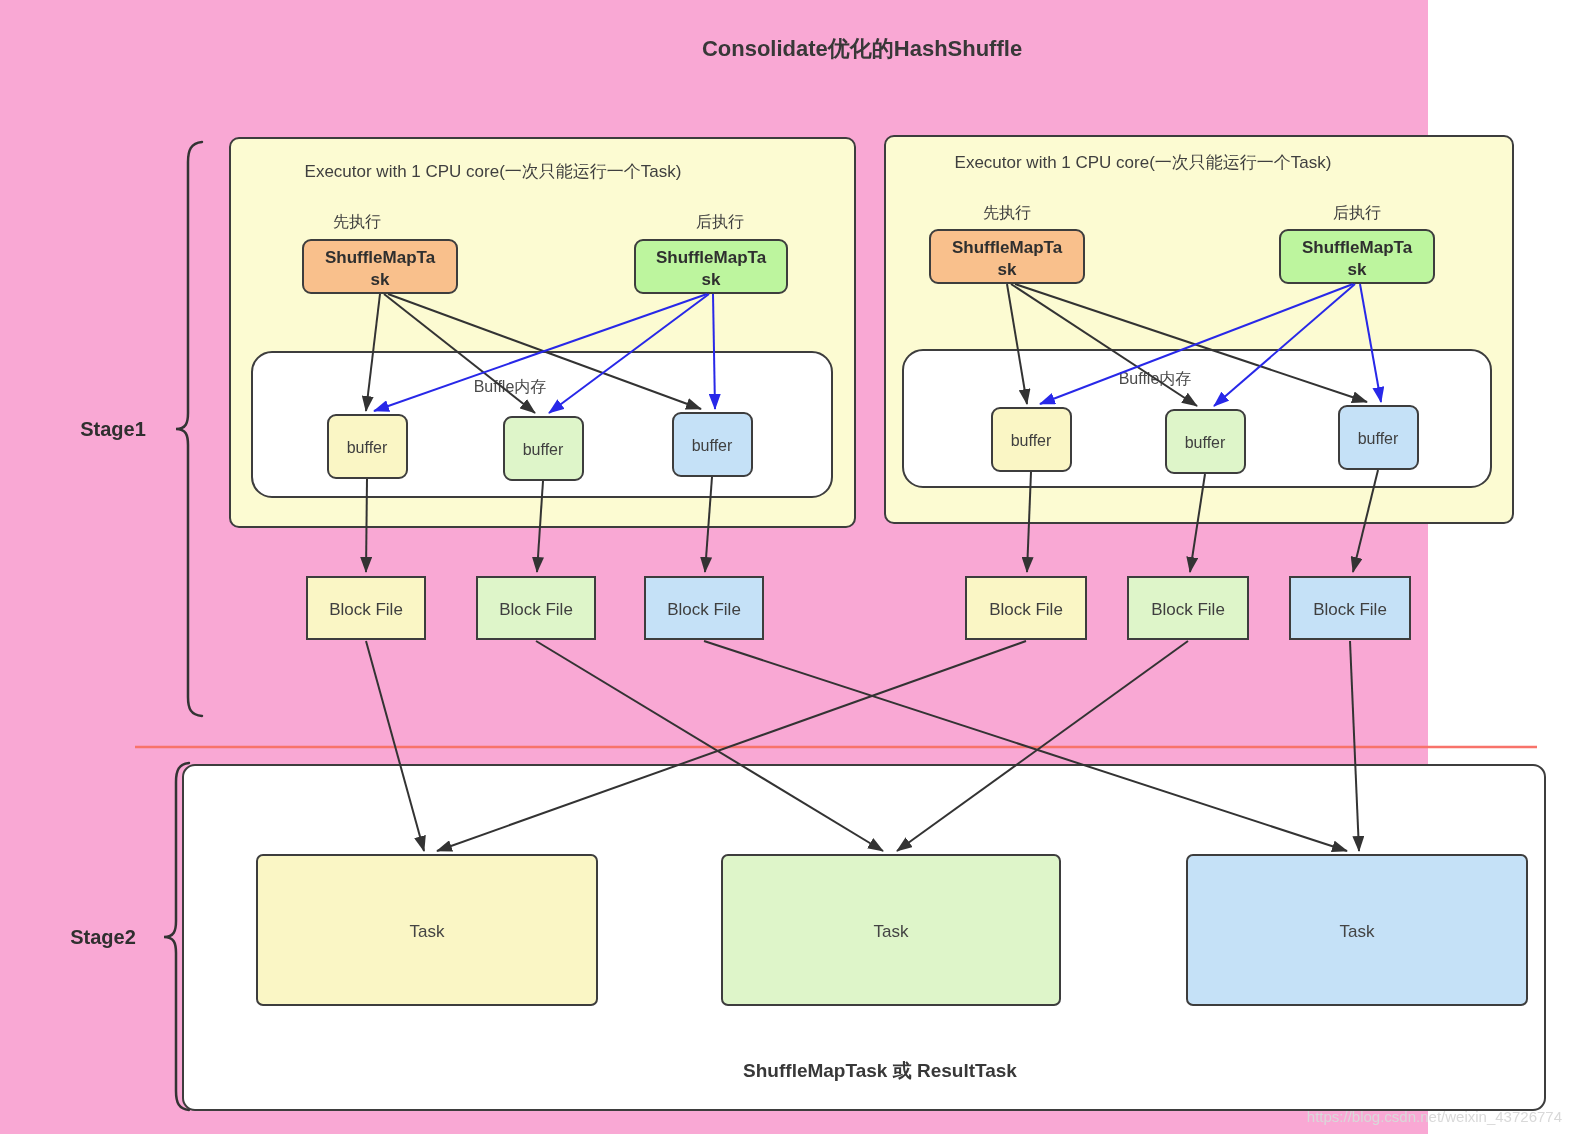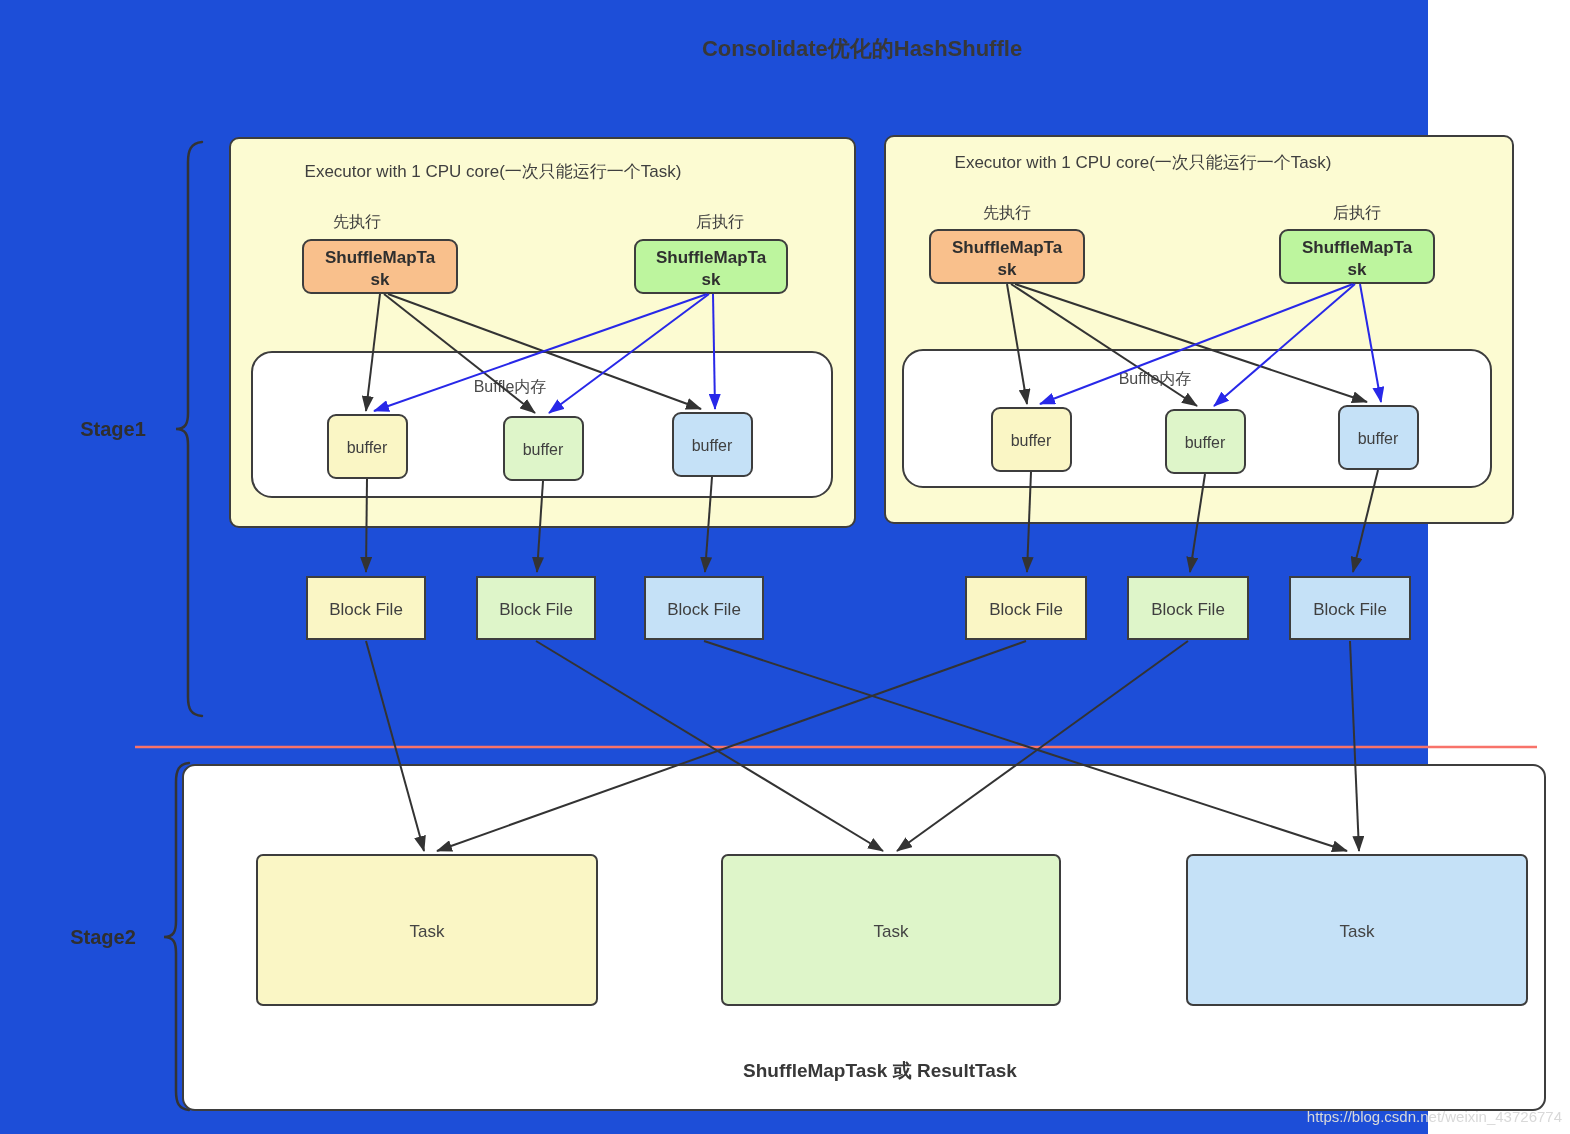--- a/index.html
+++ b/index.html
@@ -1,16 +1,16 @@
 <!DOCTYPE html>
 <html><head>
 <meta charset="utf-8">
 <style>
   html, body { margin:0; padding:0; background:#ffffff; }
-  .canvas { position:relative; width:1428px; height:1134px; background:#1d4ed8;
+  .canvas { position:relative; width:1428px; height:1134px; background:#f9a8d4;
             font-family:"Liberation Sans","DejaVu Sans",sans-serif; }
   svg { display:block; }
   text { font-family:"Liberation Sans","DejaVu Sans",sans-serif; fill:#3f3f3f; }
   .box        { stroke:#3d3d3d; stroke-width:2; }
   .arrow-k    { stroke:#333333; stroke-width:2; fill:none; }
   .arrow-b    { stroke:#2828e8; stroke-width:2; fill:none; }
   .brace      { stroke:#333333; stroke-width:2.5; fill:none; stroke-linecap:round; }
   .red-line   { stroke:#f8736a; stroke-width:2.5; fill:none; }
   .t-title    { font-size:22px; font-weight:bold; fill:#383838; }
   .t-header   { font-size:17px; }

